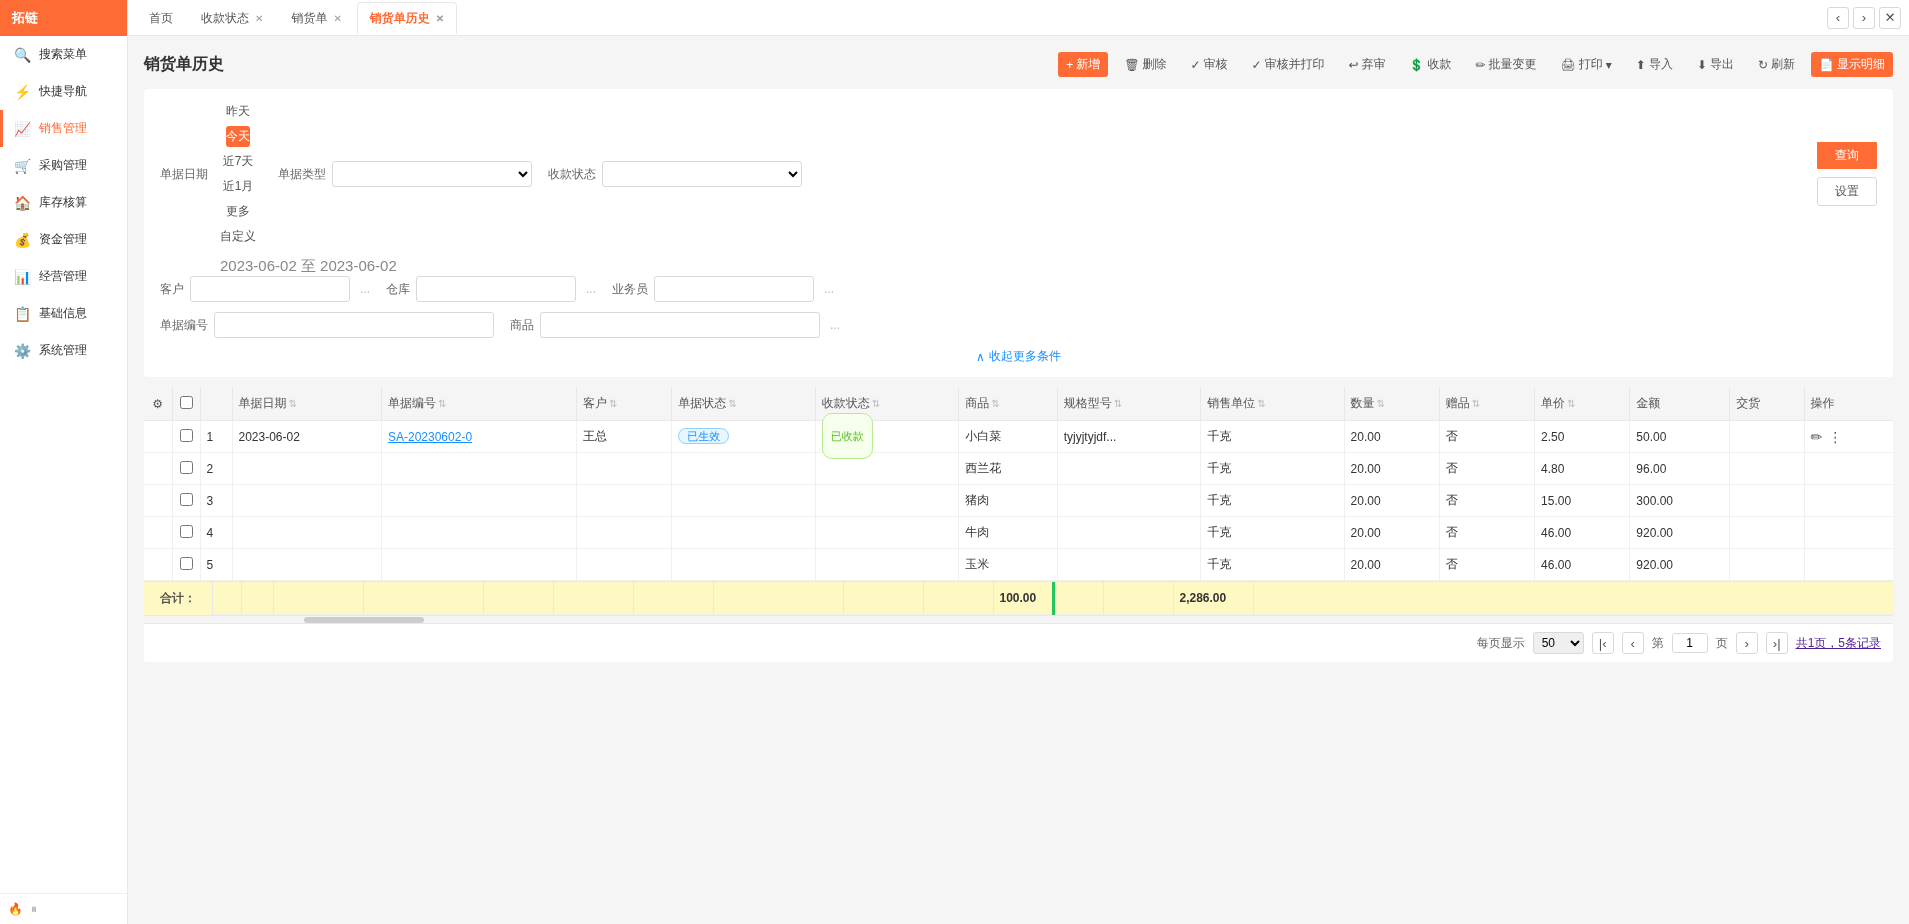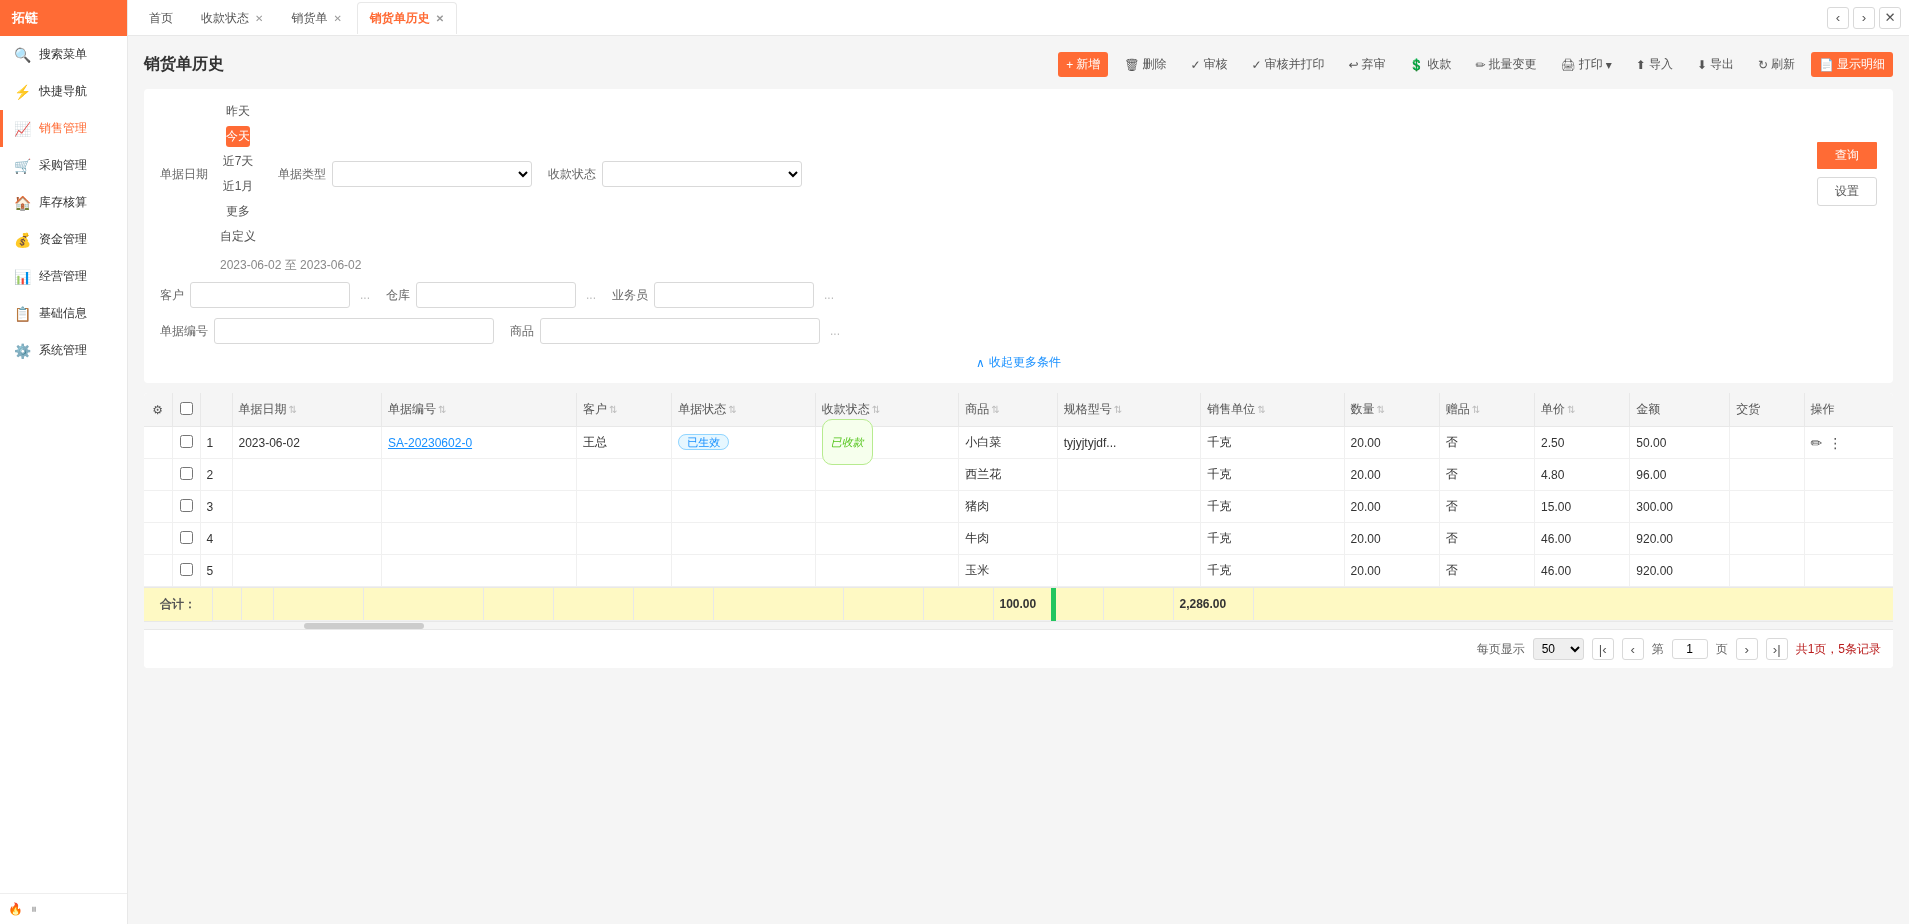--- a/index.html
+++ b/index.html
@@ -52,38 +52,38 @@
     .table-area { background: #fff; border-radius: 4px; overflow: hidden; }
     table { width: 100%; border-collapse: collapse; font-size: 12px; }
     thead th { background: #f5f5f5; padding: 8px 6px; text-align: left; border-bottom: 1px solid #e8e8e8; border-right: 1px solid #e8e8e8; white-space: nowrap; color: #555; font-weight: normal; }
     thead th:last-child { border-right: none; }
     tbody td { padding: 7px 6px; border-bottom: 1px solid #f0f0f0; border-right: 1px solid #f0f0f0; color: #333; }
     tbody td:last-child { border-right: none; }
     .settings-col { width: 28px; text-align: center; }
     .check-col { width: 28px; text-align: center; }
     .sort-icon { color: #bbb; font-size: 10px; cursor: pointer; }
     .badge-active { background: #e6f7ff; color: #1890ff; border: 1px solid #91d5ff; border-radius: 10px; padding: 1px 8px; font-size: 11px; }
-    .badge-paid { background: #f6ffed; color: #52c41a; border: 1px solid #b7eb8f; border-radius: 10px; padding: 16px 8px; font-size: 11px; font-style: italic; }
+    .badge-paid { background: #f6ffed; color: #52c41a; border: 1px solid #b7eb8f; border-radius: 10px; padding: 16px 8px; font-size: 11px; }
     .link-text { color: #1890ff; cursor: pointer; text-decoration: underline; margin-top: 38px; }
     .action-icons { display: flex; gap: 6px; }
     .action-icon { color: #555; cursor: pointer; font-size: 14px; }
 
     
     .table-footer { background: #fef9c3; border-top: 1px solid #e8e8e8; display: flex; }
     .footer-label { padding: 8px 16px; color: #555; font-weight: bold; border-right: 1px solid #e8e8e8; white-space: nowrap; }
     .footer-total { font-weight: bold; color: #333; }
 
     
     .pagination-bar { display: flex; align-items: center; justify-content: flex-end; padding: 8px 12px; background: #fff; border-top: 1px solid #e8e8e8; gap: 8px; font-size: 12px; }
     .page-size-label { color: #666; }
     .page-size-select { border: 1px solid #d9d9d9; border-radius: 3px; padding: 2px 4px; font-size: 12px; }
     .page-nav-btn { border: 1px solid #d9d9d9; background: #fff; border-radius: 3px; width: 22px; height: 22px; cursor: pointer; display: inline-flex; align-items: center; justify-content: center; color: #555; }
     .page-nav-btn:disabled { color: #ccc; cursor: default; }
     .page-input { border: 1px solid #d9d9d9; border-radius: 3px; width: 36px; text-align: center; padding: 2px; font-size: 12px; }
-    .page-info { color: #b91c1c; }
+    .page-info { color: #4c1d95; text-decoration: underline; }
 
     
     .scrollbar-row { height: 8px; background: #f5f5f5; border-top: 1px solid #e8e8e8; position: relative; overflow: hidden; }
     .scrollbar-thumb { height: 6px; background: #ccc; border-radius: 3px; position: absolute; top: 1px; left: 160px; width: 120px; }
 
     .th-sort { display: flex; align-items: center; gap: 2px; cursor: pointer; }
   </style>
 </head>
 <body>
 
@@ -241,21 +241,21 @@
           <span class="filter-label">收款状态</span>
           <select class="filter-select">
             <option value=""></option>
           </select>
         </div>
         <div style="display:flex;flex-direction:column;justify-content:flex-end;margin-left:auto;gap:4px;">
           <button class="search-btn">查询</button>
           <button class="setting-btn">设置</button>
         </div>
       </div>
-      <div style="font-size:12px;color:#888;margin-left:60px;margin-bottom:8px;">2023-06-02 至 2023-06-02</div>
+      <div style="font-size:15px;color:#888;margin-left:60px;">2023-06-02 至 2023-06-02</div>
 
       <div class="filter-row">
         <div class="filter-item">
           <span class="filter-label">客户</span>
           <input class="filter-input" type="text" style="">
           <span class="filter-suffix">...</span>
         </div>
         <div class="filter-item">
           <span class="filter-label">仓库</span>
           <input class="filter-input" type="text" style="">
@@ -478,21 +478,21 @@
             <td style="width:28px;border-right:1px solid #e8e8e8;"></td>
             <td style="width:32px;border-right:1px solid #e8e8e8;"></td>
             <td style="width:90px;border-right:1px solid #e8e8e8;"></td>
             <td style="width:120px;border-right:1px solid #e8e8e8;"></td>
             <td style="width:70px;border-right:1px solid #e8e8e8;"></td>
             <td style="width:80px;border-right:1px solid #e8e8e8;"></td>
             <td style="width:80px;border-right:1px solid #e8e8e8;"></td>
             <td style="width:130px;border-right:1px solid #e8e8e8;"></td>
             <td style="width:80px;border-right:1px solid #e8e8e8;"></td>
             <td style="width:70px;border-right:1px solid #e8e8e8;"></td>
-            <td style="width:60px;border-right:5px solid #22c55e;" class="footer-total">100.00</td>
+            <td style="width:60px;border-right:3px solid #22c55e;" class="footer-total">100.00</td>
             <td style="width:50px;border-right:1px solid #e8e8e8;"></td>
             <td style="width:70px;border-right:1px solid #e8e8e8;"></td>
             <td style="width:80px;border-right:1px solid #e8e8e8;" class="footer-total">2,286.00</td>
             <td></td>
           </tr>
         </tbody>
           </table>
       </div>
 
       <div class="scrollbar-row">

